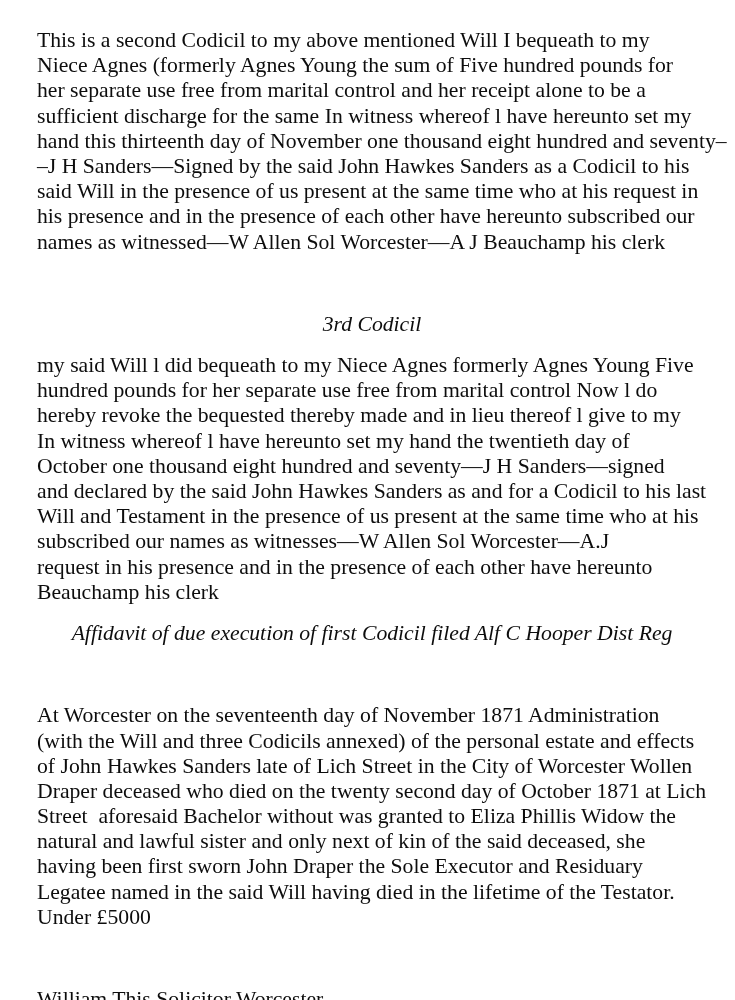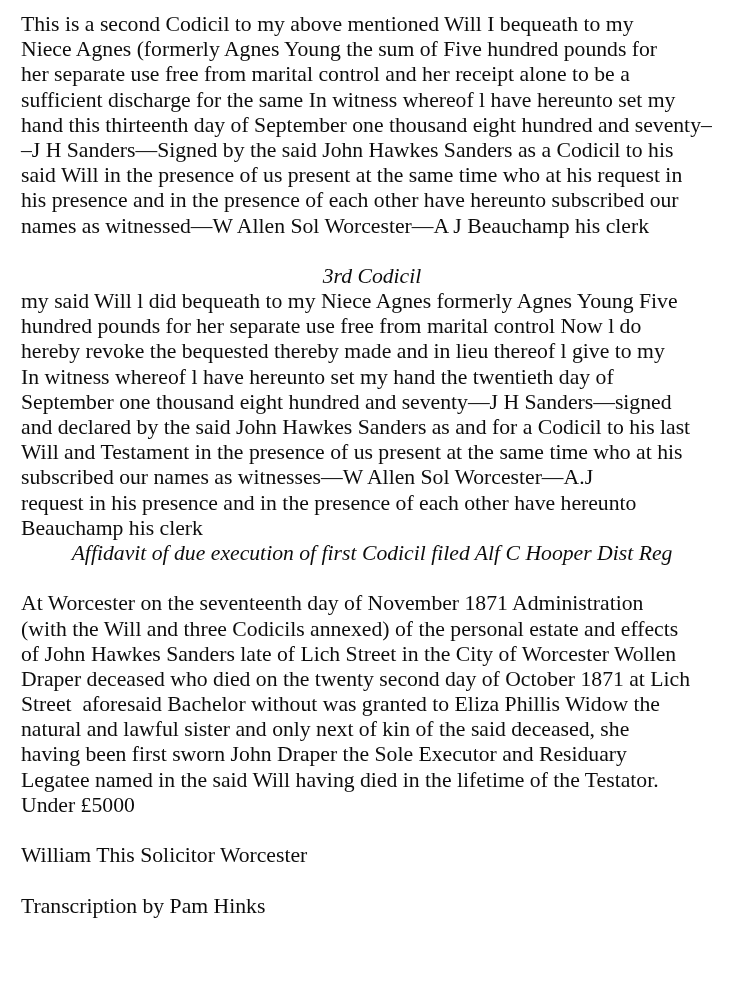--- a/index.html
+++ b/index.html
@@ -12,56 +12,56 @@
     width: 735px;
     height: 1000px;
     background: #ffffff;
     color: #0d0d0d;
     font-family: "Liberation Serif", "DejaVu Serif", serif;
     font-size: 21.7px;
     box-sizing: border-box;
     padding: 12px 12px 0 21px;
     overflow: hidden;
   }
-  .block { margin: 0; }
+  .block { margin: 16px; }
   .line {
     height: 25.2px;
     line-height: 25.2px;
     white-space: pre;
   }
   .block.italic .line { font-style: italic; text-align: center; }
   .block.bold .line { font-weight: normal; }
 </style>
 </head>
 <body>
 
 <div class="page" style="color: rgb(13, 13, 13); background: rgb(255, 255, 255);">
     <div class="block normal">
       <div class="line">This is a second Codicil to my above mentioned Will I bequeath to my</div>
       <div class="line">Niece Agnes (formerly Agnes Young the sum of Five hundred pounds for</div>
       <div class="line">her separate use free from marital control and her receipt alone to be a</div>
       <div class="line">sufficient discharge for the same In witness whereof l have hereunto set my</div>
-      <div class="line">hand this thirteenth day of September one thousand eight hundred and seventy–</div>
+      <div class="line">hand this thirteenth day of November one thousand eight hundred and seventy–</div>
       <div class="line">–J H Sanders—Signed by the said John Hawkes Sanders as a Codicil to his</div>
       <div class="line">said Will in the presence of us present at the same time who at his request in</div>
       <div class="line">his presence and in the presence of each other have hereunto subscribed our</div>
       <div class="line">names as witnessed—W Allen Sol Worcester—A J Beauchamp his clerk</div>
     </div>
     <div class="block normal">
       <div class="line"></div>
     </div>
     <div class="block italic">
       <div class="line">3rd Codicil</div>
     </div>
     <div class="block normal">
       <div class="line">my said Will l did bequeath to my Niece Agnes formerly Agnes Young Five</div>
       <div class="line">hundred pounds for her separate use free from marital control Now l do</div>
       <div class="line">hereby revoke the bequested thereby made and in lieu thereof l give to my</div>
       <div class="line">In witness whereof l have hereunto set my hand the twentieth day of</div>
-      <div class="line">September one thousand eight hundred and seventy—J H Sanders—signed</div>
+      <div class="line">October one thousand eight hundred and seventy—J H Sanders—signed</div>
       <div class="line">and declared by the said John Hawkes Sanders as and for a Codicil to his last</div>
       <div class="line">Will and Testament in the presence of us present at the same time who at his</div>
       <div class="line">subscribed our names as witnesses—W Allen Sol Worcester—A.J</div>
       <div class="line">request in his presence and in the presence of each other have hereunto</div>
       <div class="line">Beauchamp his clerk</div>
     </div>
     <div class="block italic">
       <div class="line">Affidavit of due execution of first Codicil filed Alf C Hooper Dist Reg</div>
     </div>
     <div class="block normal">

